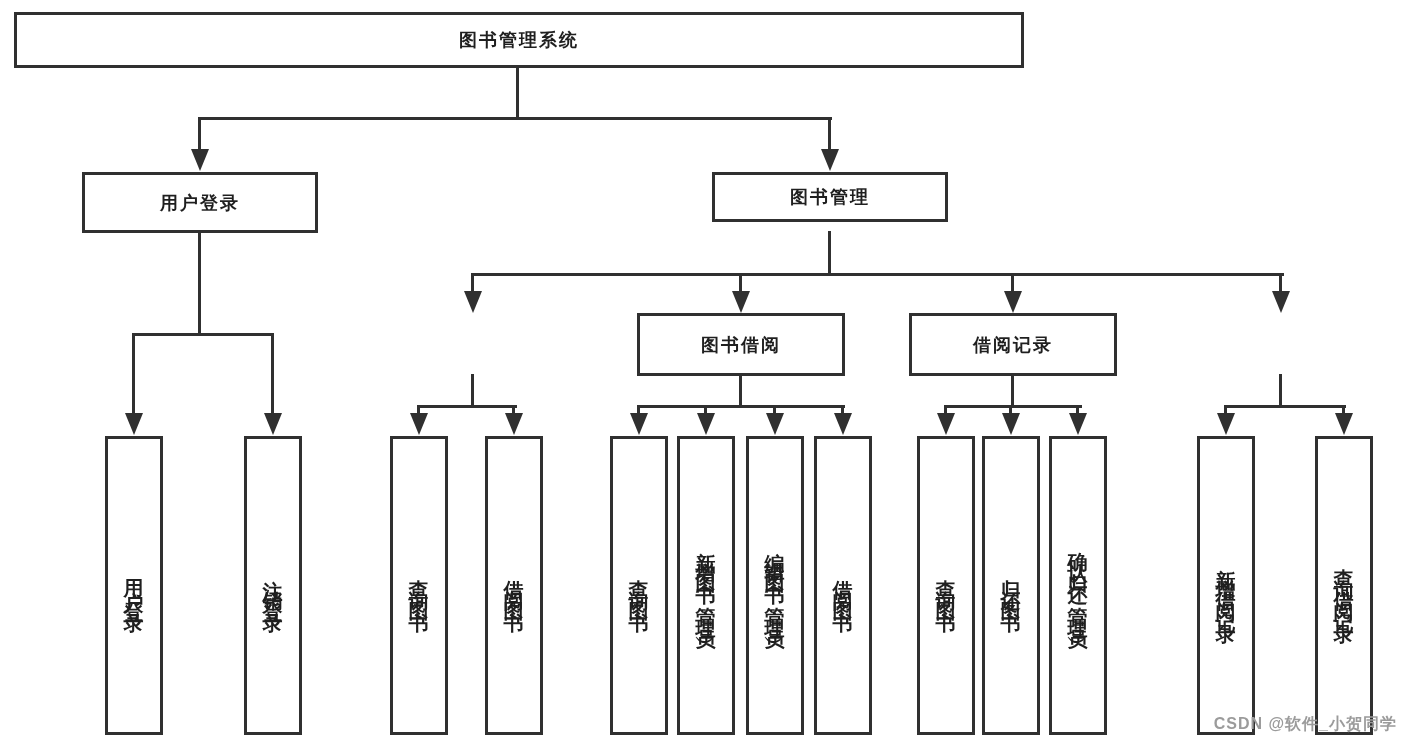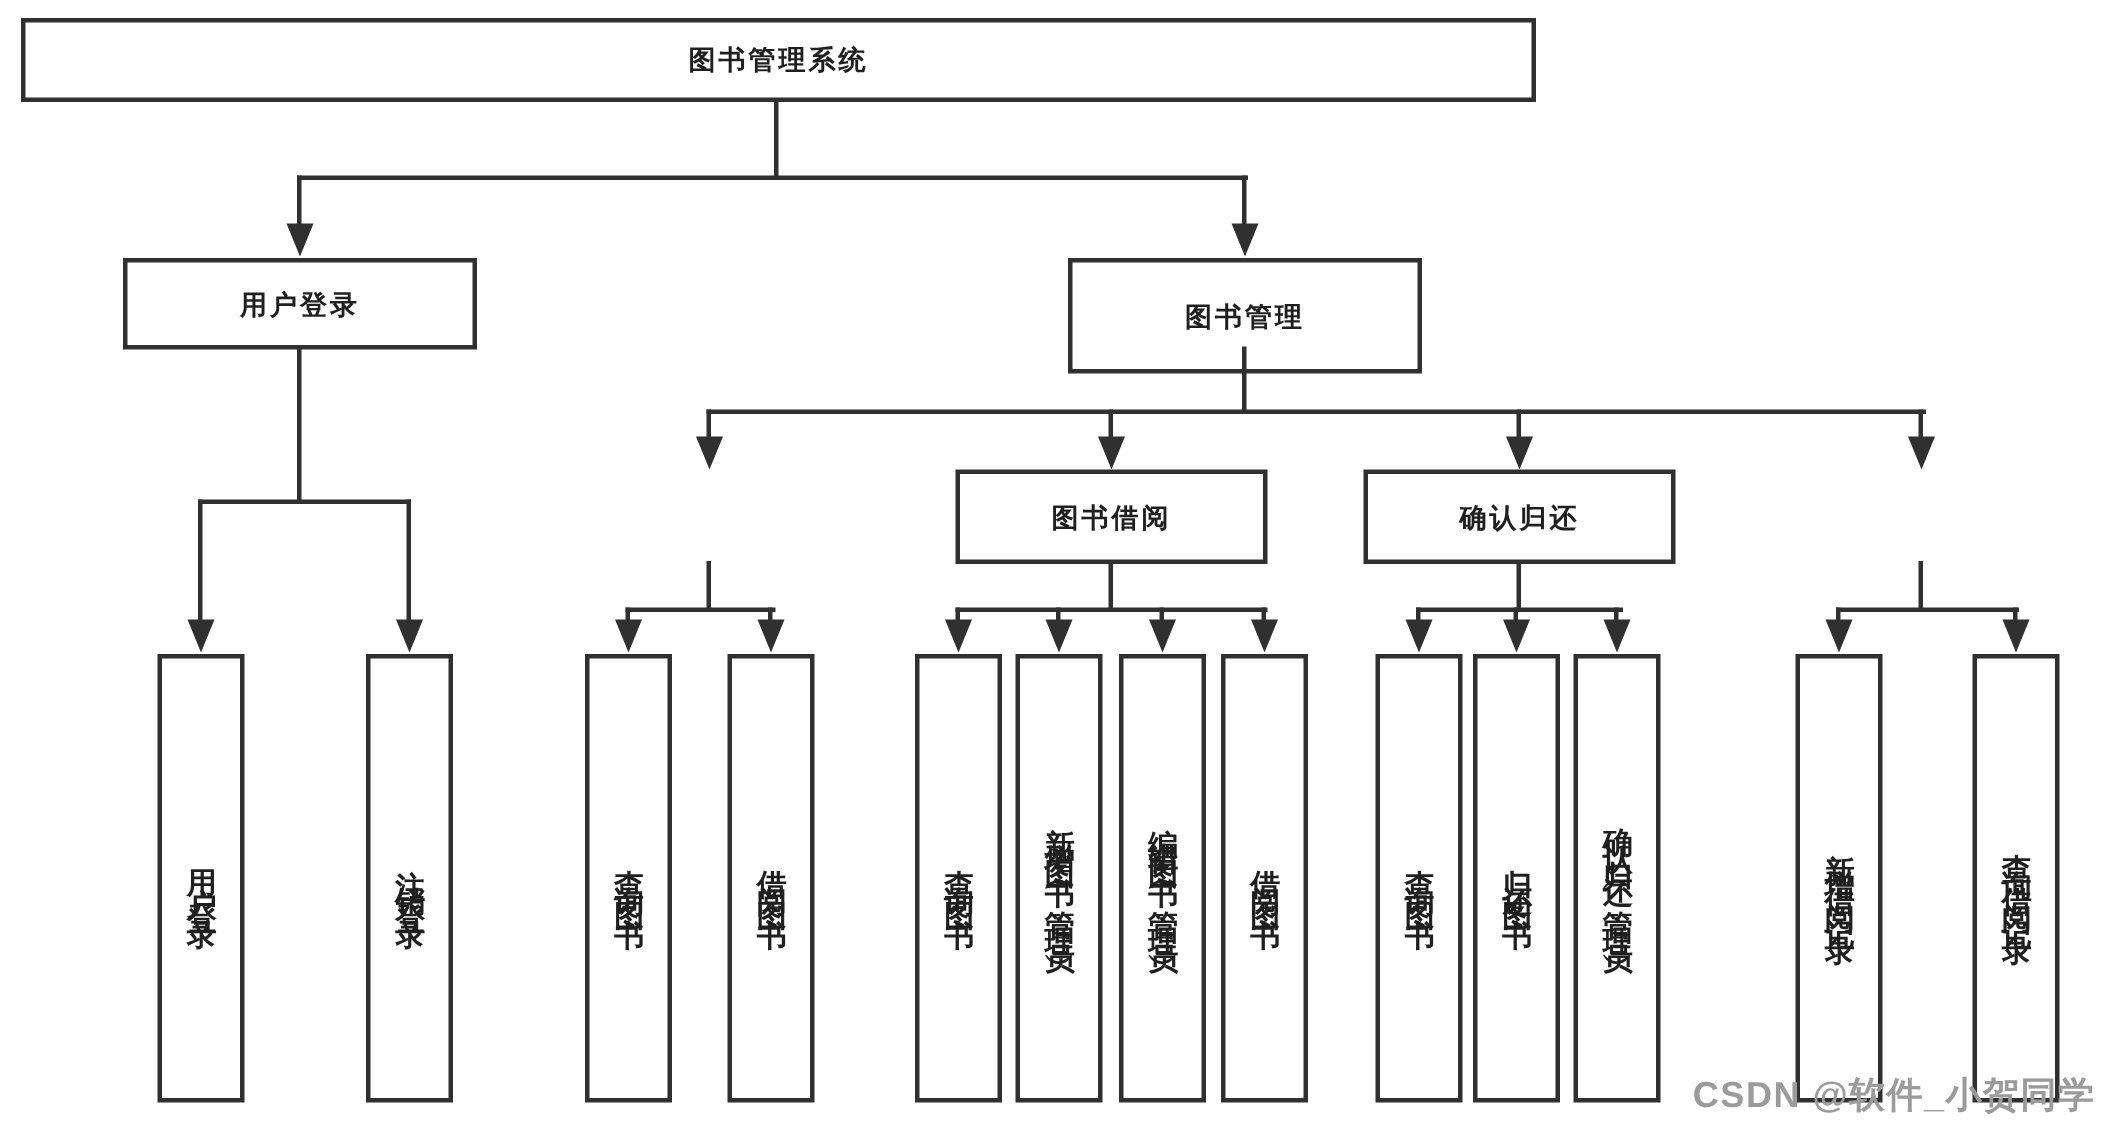--- a/index.html
+++ b/index.html
@@ -23,35 +23,35 @@
   }
   .vl{position:absolute;width:3px;background:var(--line);}
   .hl{position:absolute;height:3px;background:var(--line);}
   .ar{
     position:absolute;width:0;height:0;
     border-left:9px solid transparent;border-right:9px solid transparent;
     border-top:22px solid var(--line);
   }
   .watermark{
     position:absolute;top:714px;right:8px;
-    font-size:24px;color:var(--wm);letter-spacing:1px;white-space:nowrap;margin-left:11px;
+    font-size:16px;color:var(--wm);letter-spacing:1px;white-space:nowrap;margin-left:11px;
   }
 </style>
 </head>
 <body>
 
 <div class="stage">
 
   <div class="node h-node" style="left:14px;top:12px;width:1010px;height:56px;">图书管理系统</div>
 
   <div class="node h-node" style="left:82px;top:172px;width:236px;height:61px;">用户登录</div>
-  <div class="node h-node" style="left:712px;top:172px;width:236px;height:77px;">图书管理</div>
+  <div class="node h-node" style="left:712px;top:172px;width:236px;height:50px;">图书管理</div>
 
   <div class="node h-node" style="left:637px;top:313px;width:208px;height:63px;">图书借阅</div>
-  <div class="node h-node" style="left:909px;top:313px;width:208px;height:63px;">确认归还</div>
+  <div class="node h-node" style="left:909px;top:313px;width:208px;height:63px;">借阅记录</div>
 
   <div class="node leaf" style="left:105px;">用户登录</div>
   <div class="node leaf" style="left:244px;">注销登录</div>
   <div class="node leaf" style="left:390px;">查询图书</div>
   <div class="node leaf" style="left:485px;">借阅图书</div>
   <div class="node leaf" style="left:610px;">查询图书</div>
   <div class="node leaf" style="left:677px;">新增图书（管理员）</div>
   <div class="node leaf" style="left:746px;">编辑图书（管理员）</div>
   <div class="node leaf" style="left:814px;">借阅图书</div>
   <div class="node leaf" style="left:917px;">查询图书</div>

